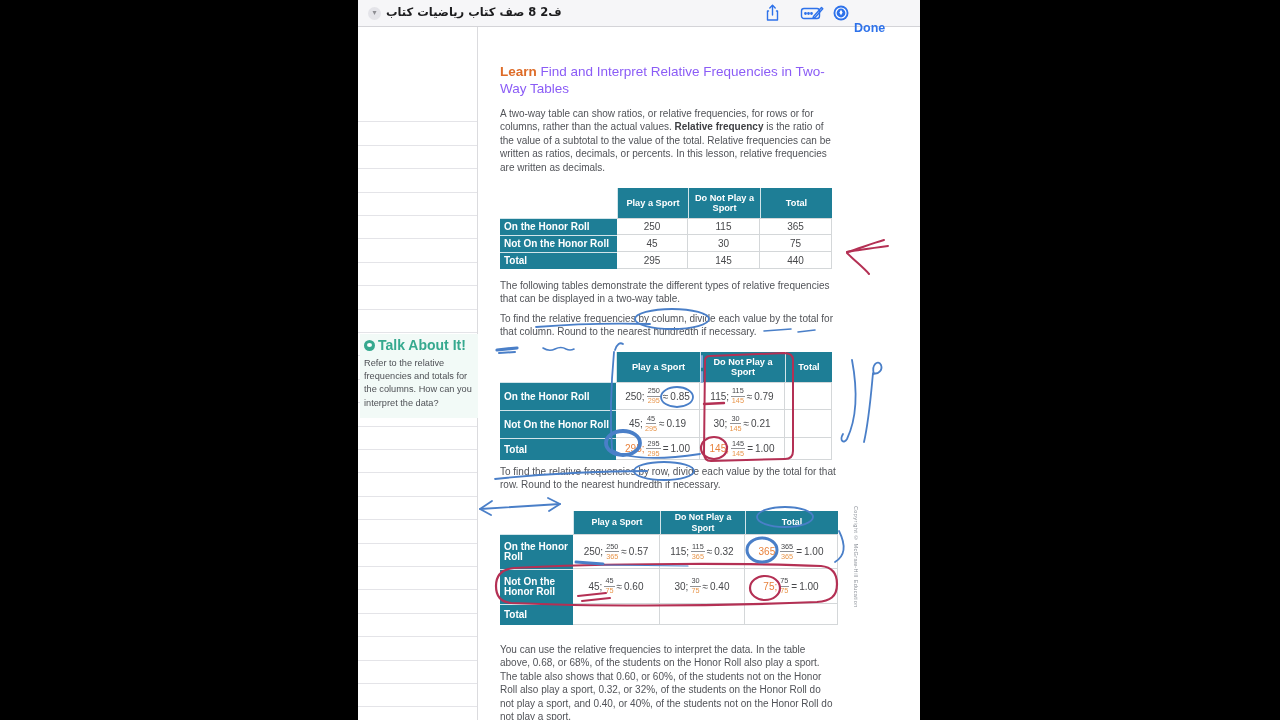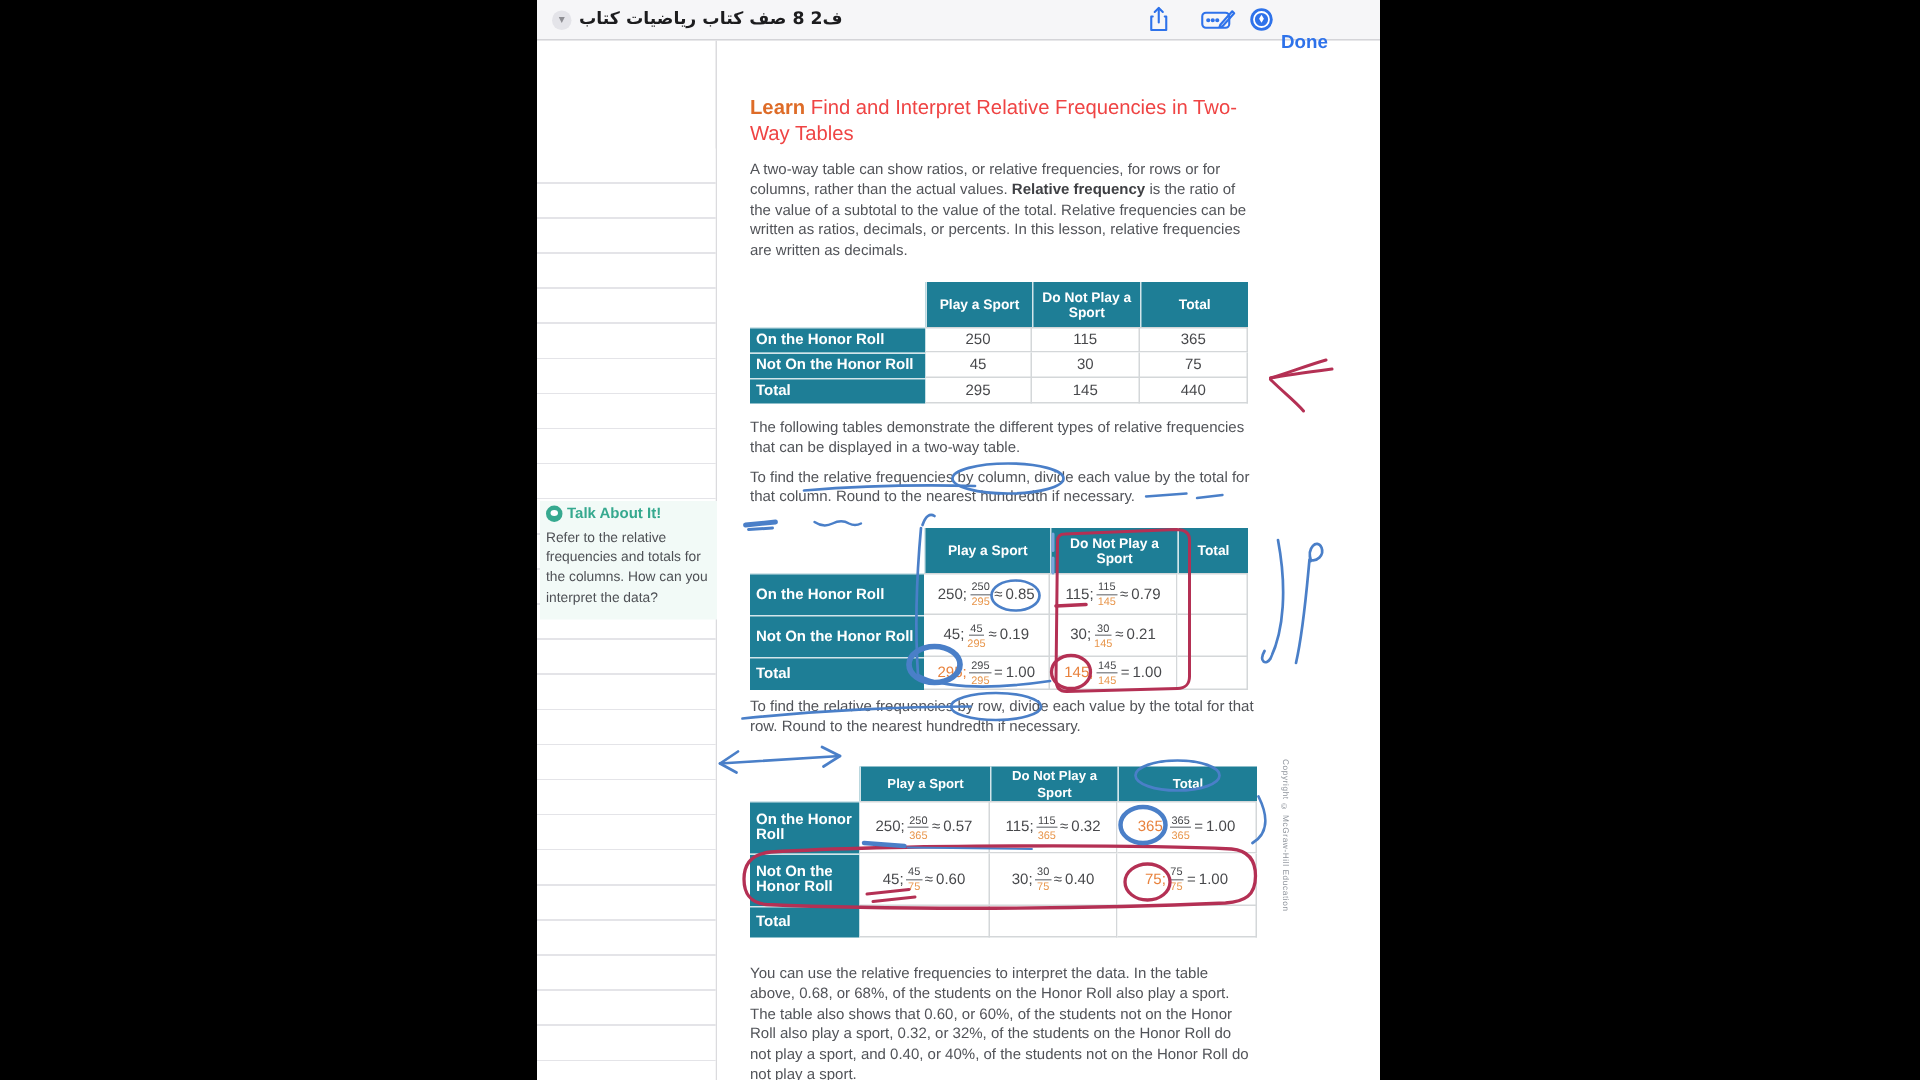--- a/index.html
+++ b/index.html
@@ -18,29 +18,29 @@
   .tb-icon svg{display:block;}
   .done-btn{position:absolute;left:496px;top:21px;font-size:12.5px;font-weight:700;color:var(--ios_blue);}
 
   
   .page{position:absolute;left:0;top:27px;width:562px;height:693px;background:#fff;}
   .strip{position:absolute;left:0;top:0;bottom:0;width:119px;border-right:1px solid #dbdbde;}
   .lines{position:absolute;left:0;right:0;top:72px;bottom:0;
          background:repeating-linear-gradient(to bottom,#fff 0px,#fff 22.4px,#e4e4e8 22.4px,#e4e4e8 23.4px);}
 
   .talk-box{position:absolute;left:2px;top:307px;width:112px;background:#f2faf7;padding:3px 2px 8px 4px;z-index:2;}
-  .talk-head{display:flex;align-items:center;gap:3px;font-size:10px;font-weight:700;color:#36a98f;}
+  .talk-head{display:flex;align-items:center;gap:3px;font-size:14px;font-weight:700;color:#36a98f;}
   .talk-icon{width:11px;height:11px;border-radius:50%;background:#36a98f;position:relative;flex:0 0 11px;}
   .talk-icon:after{content:"";position:absolute;left:3px;top:3px;width:5px;height:4px;border-radius:50%;background:#fff;}
   .talk-body{margin-top:4px;font-size:9.2px;line-height:13.2px;color:#4e5055;}
 
   .main-text{position:absolute;left:142px;width:336px;font-size:10px;line-height:13.4px;color:#515358;}
   .learn{top:37px;font-size:13.5px;line-height:16.5px;}
   .learn .lw{color:#de6c28;font-weight:700;}
-  .learn .lt{color:#ef4444;margin-top:44px;}
+  .learn .lt{color:#8b5cf6;margin-top:44px;}
   .b{font-weight:700;color:#3f4044;}
 
   
   .tbl{position:absolute;display:grid;z-index:1;}
   .t1{left:142px;top:161px;grid-template-columns:117px 71px 72px 72px;grid-template-rows:30px 17px 17px 17px;}
   .t2{left:142px;top:325px;grid-template-columns:116px 84px 85px 47px;grid-template-rows:30px 28px 28px 22px;}
   .t3{left:142px;top:484px;grid-template-columns:73px 87px 85px 93px;grid-template-rows:23px 35px 35px 21px;}
   .th{background:var(--teal);color:#fff;font-size:9.2px;font-weight:700;display:flex;align-items:center;
       justify-content:center;text-align:center;line-height:10.5px;border-left:1px solid rgba(255,255,255,.8);padding:0 3px;}
   .t3 .th{font-size:8.8px;}

